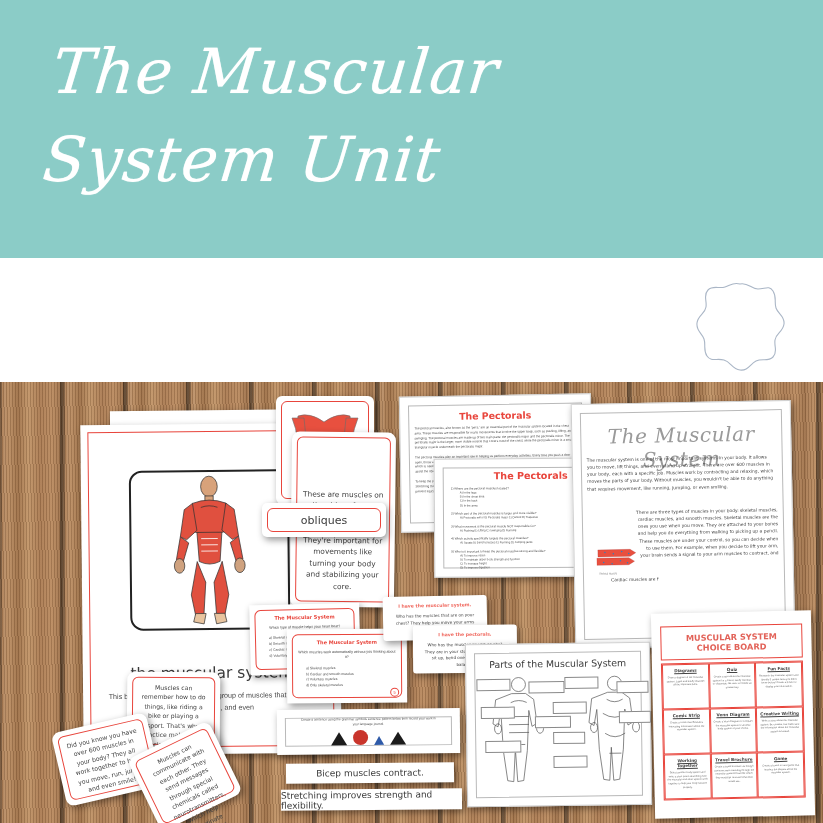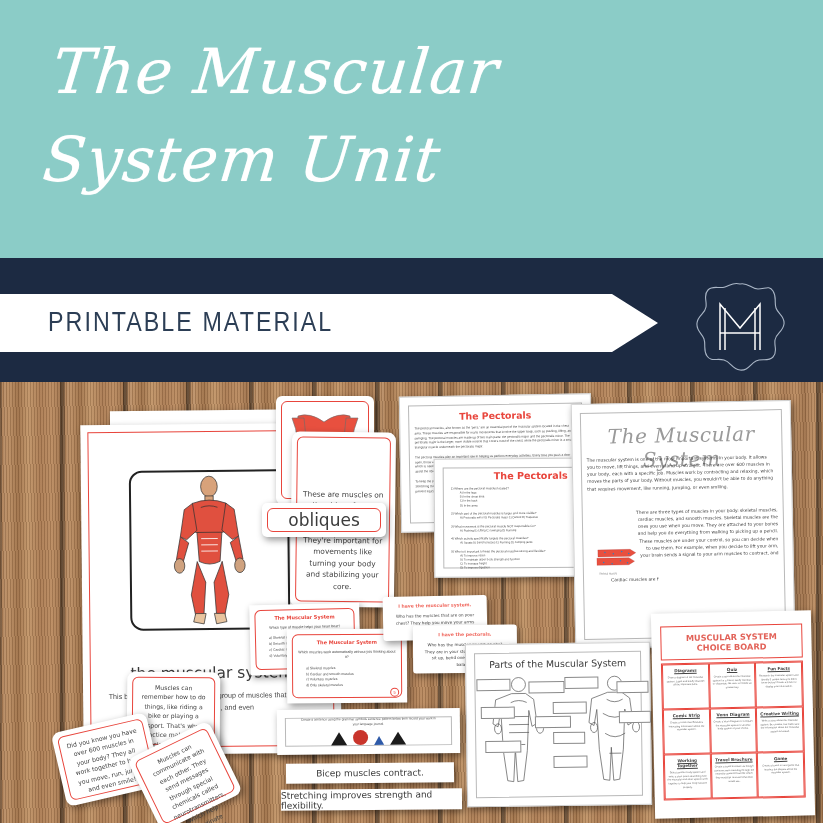--- a/index.html
+++ b/index.html
@@ -102,21 +102,21 @@
   #poster .subcap {
     position:absolute; left:24px; right:24px; top:266px; text-align:center;
     font-size:7.2px; line-height:1.65; color:#4a4a4a;
   }
 
   
   #pic-card { left:276px; top:396px; width:98px; height:108px; border-radius:6px; }
   #label-card { left:262px; top:503px; width:124px; height:34px; border-radius:5px; }
   #label-card .txt {
     position:absolute; inset:0; display:flex; align-items:center; justify-content:center;
-    font-family:"DejaVu Sans",sans-serif; font-size:17px; color:#3c3c3c;
+    font-family:"DejaVu Sans",sans-serif; font-size:11px; color:#3c3c3c;
   }
   #desc-card { left:291px; top:432px; width:104px; height:175px; border-radius:8px; transform:rotate(0.7deg); }
   #desc-card .txt {
     position:absolute; left:11px; right:11px; top:57px; text-align:center;
     font-family:"DejaVu Sans",sans-serif; font-size:7.4px; line-height:1.55; color:#414141;
   }
 
   
   #pec-read { left:400px; top:395px; width:192px; height:136px; transform:rotate(-1deg); }
   #pec-read h3 {
@@ -220,25 +220,20 @@
 
 <div id="page">
 
   <div class="hero">
     <div class="hero-title">
       <span class="l1">The Muscular</span>
       <span class="l2">System Unit</span>
     </div>
   </div>
 
-  <div class="navy">
-    <div class="ribbon"></div>
-    <div class="ribbon-notch"></div>
-    <div class="ribbon-label">PRINTABLE MATERIAL</div>
-  </div>
 
   <div class="logo">
     <svg viewBox="0 0 96 96" width="96" height="96">
       <path d="M48 6 C56 4 59 11 66 11 C73 11 77 7 81 13 C85 19 82 24 84 30 C86 36 93 38 92 46 C91 54 84 55 83 62 C82 69 86 74 81 79 C76 84 70 80 64 83 C58 86 56 93 48 92 C40 91 39 84 32 82 C25 80 19 84 15 78 C11 72 14 67 12 61 C10 55 4 53 5 45 C6 37 13 36 14 29 C15 22 11 17 16 12 C21 7 27 11 33 9 C39 7 41 4 48 6 Z" fill="none" stroke="#aab6c6" stroke-width="1.1"></path>
       <path d="M28 72 L28 26 L48 50 L68 26 L68 72" fill="none" stroke="#ffffff" stroke-width="1.5"></path>
       <path d="M33 72 L33 30" fill="none" stroke="#ffffff" stroke-width="1.5"></path>
       <path d="M63 72 L63 30" fill="none" stroke="#ffffff" stroke-width="1.5"></path>
       <path d="M28 55 L68 55" fill="none" stroke="#ffffff" stroke-width="1.5"></path>
     </svg>
   </div>

